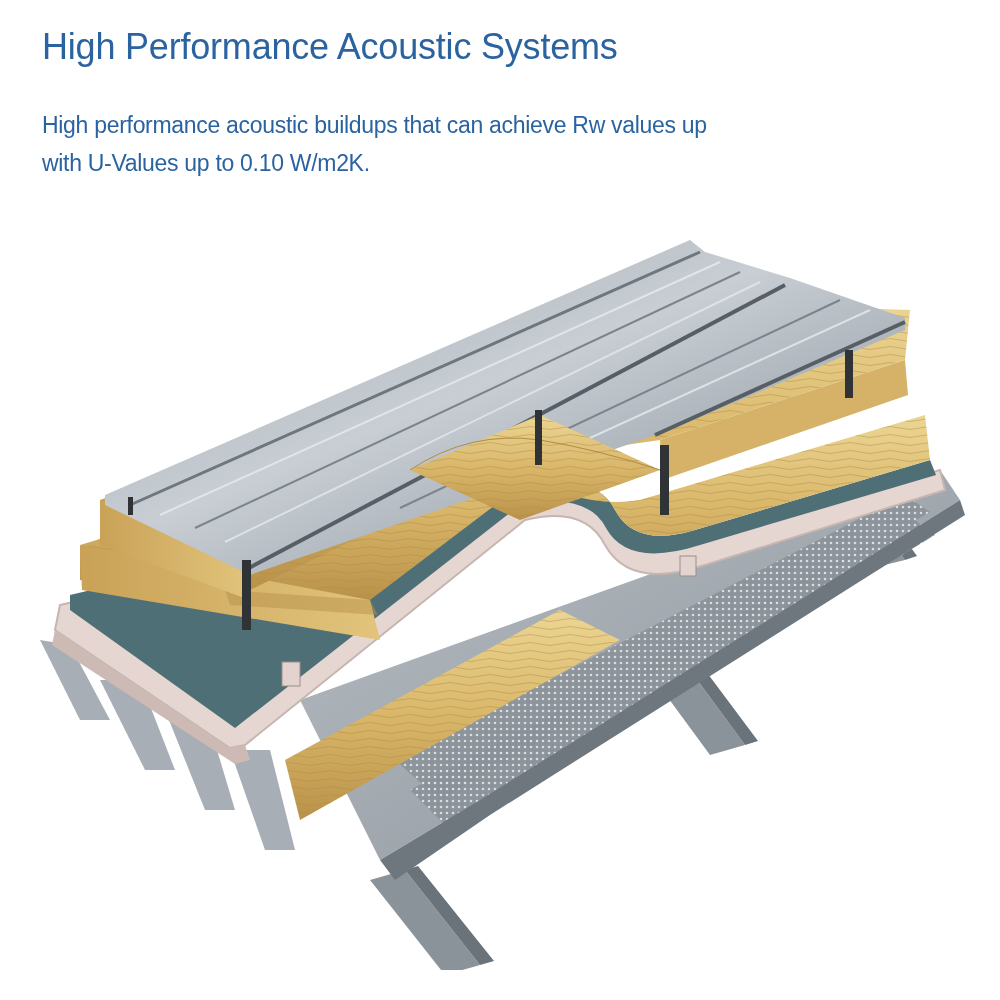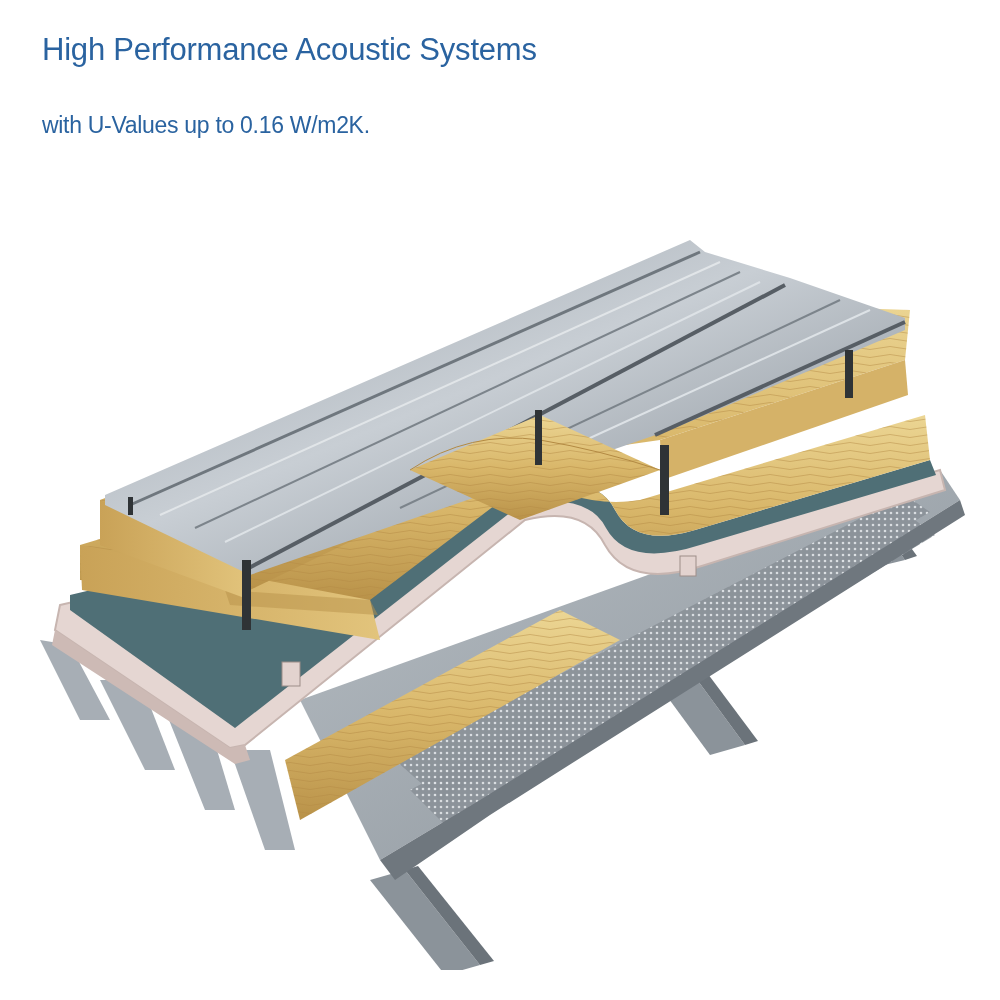--- a/index.html
+++ b/index.html
@@ -10,23 +10,23 @@
     body {
       width: 1000px;
       height: 1000px;
       position: relative;
       overflow: hidden;
       font-family: "Liberation Sans", sans-serif;
     }
     .title {
       position: absolute;
       left: 42px;
-      top: 32px;
+      top: 26px;
       margin: 0;
-      font-size: 31px;
+      font-size: 36px;
       font-weight: normal;
       color: #2a63a0;
       letter-spacing: -0.2px;
       white-space: nowrap;
     }
     .description {
       position: absolute;
       left: 42px;
       top: 106px;
       width: 920px;
@@ -44,21 +44,22 @@
       width: 1000px;
       height: 740px;
     }
   </style>
 </head>
 <body>
 
 <h1 class="title">High Performance Acoustic Systems</h1>
 
 <p class="description">
-  <span>with U-Values up to 0.16 W/m2K.</span>
+  <span>High performance acoustic buildups that can achieve Rw values up</span>
+  <span>with U-Values up to 0.10 W/m2K.</span>
 </p>
 
 <svg class="illustration" viewBox="0 230 1000 740" xmlns="http://www.w3.org/2000/svg">
   <defs>
     <linearGradient id="metalGrad" x1="0" y1="0" x2="1" y2="1">
       <stop offset="0" stop-color="#9aa2aa"></stop>
       <stop offset="0.45" stop-color="#c8ced4"></stop>
       <stop offset="0.7" stop-color="#a7aeb5"></stop>
       <stop offset="1" stop-color="#7f878f"></stop>
     </linearGradient>

